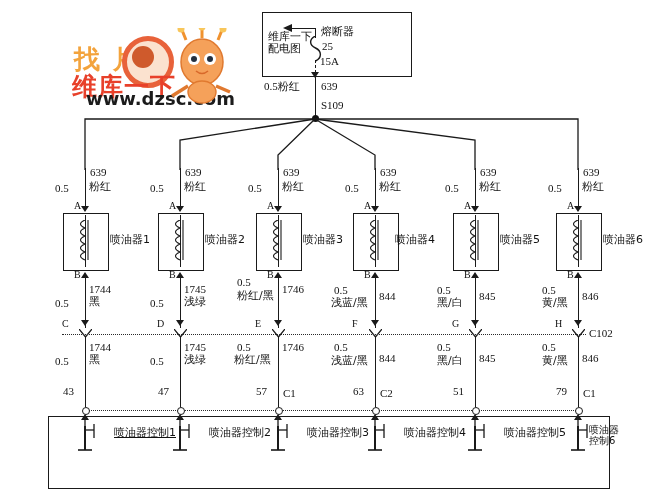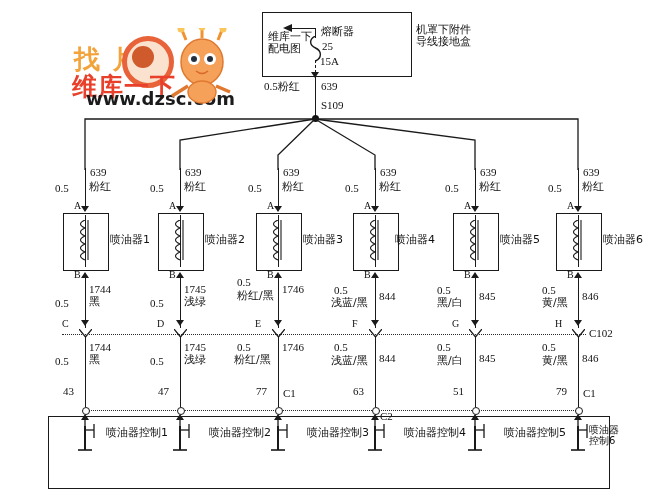--- a/index.html
+++ b/index.html
@@ -58,22 +58,20 @@
   <svg style="position:absolute;left:307px;top:36px;width:18px;height:26px;">
     <path d="M8.5 0 C 2 3, 2 9, 8.5 12 C 15 15, 15 22, 8.5 25" fill="none" stroke="#1a1a1a" stroke-width="1.4"></path>
   </svg>
   <div class="vline" style="left:315px;top:60px;height:28px;border-left-style:dashed;"></div>
 
   <div class="lbl cn s11" style="left:268px;top:31px;">维库一下
 配电图</div>
   <div class="lbl cn s11" style="left:321px;top:26px;">熔断器</div>
   <div class="lbl num s11" style="left:322px;top:40px;">25</div>
   <div class="lbl num s11" style="left:320px;top:55px;">15A</div>
-  <div class="lbl cn s11" style="left:416px;top:24px;">机罩下附件
-导线接地盒</div>
 
   <div class="arrow-d" style="left:311px;top:72px;"></div>
   <div class="vline" style="left:315px;top:78px;height:41px;"></div>
   <div class="lbl num s11" style="left:264px;top:80px;">0.5粉红</div>
   <div class="lbl num s11" style="left:321px;top:80px;">639</div>
   <div class="lbl num s11" style="left:321px;top:99px;">S109</div>
   <div class="dot" style="left:311.5px;top:115px;"></div>
 
   <svg style="position:absolute;left:0;top:0;width:653px;height:180px;">
 
@@ -173,21 +171,21 @@
   <div class="lbl cn s11" style="left:237px;top:290px;">粉红/黑</div>
   <div class="lbl num s10" style="left:255px;top:318px;">E</div>
   <div class="arrow-d" style="left:274px;top:320px;"></div>
   <svg style="position:absolute;left:272px;top:329px;width:13px;height:9px;">
     <path d="M0 0 L6.5 8 L13 0" fill="none" stroke="#1a1a1a" stroke-width="1.3"></path>
   </svg>
   <div class="vline" style="left:278px;top:337px;height:70px;"></div>
   <div class="lbl num s11" style="left:282px;top:341px;">1746</div>
   <div class="lbl num s11" style="left:237px;top:341px;">0.5</div>
   <div class="lbl cn s11" style="left:234px;top:354px;">粉红/黑</div>
-  <div class="lbl num s11" style="left:256px;top:385px;">77</div>
+  <div class="lbl num s11" style="left:256px;top:385px;">57</div>
   <div class="lbl num s11" style="left:283px;top:387px;">C1</div>
 
   <div class="vline" style="left:375px;top:168px;height:40px;"></div>
   <div class="lbl num s11" style="left:380px;top:166px;">639</div>
   <div class="lbl num s11" style="left:345px;top:182px;">0.5</div>
   <div class="lbl cn s11" style="left:379px;top:181px;">粉红</div>
   <div class="lbl num s10" style="left:364px;top:200px;">A</div>
   <div class="arrow-d" style="left:371px;top:206px;"></div>
   <div class="box" style="left:353px;top:213px;width:44px;height:56px;"></div>
   <div class="vline" style="left:375px;top:215px;height:52px;"></div>
@@ -205,21 +203,21 @@
   <div class="lbl num s10" style="left:352px;top:318px;">F</div>
   <div class="arrow-d" style="left:371px;top:320px;"></div>
   <svg style="position:absolute;left:369px;top:329px;width:13px;height:9px;">
     <path d="M0 0 L6.5 8 L13 0" fill="none" stroke="#1a1a1a" stroke-width="1.3"></path>
   </svg>
   <div class="vline" style="left:375px;top:337px;height:70px;"></div>
   <div class="lbl num s11" style="left:379px;top:352px;">844</div>
   <div class="lbl num s11" style="left:334px;top:341px;">0.5</div>
   <div class="lbl cn s11" style="left:331px;top:355px;">浅蓝/黑</div>
   <div class="lbl num s11" style="left:353px;top:385px;">63</div>
-  <div class="lbl num s11" style="left:380px;top:410px;">C2</div>
+  <div class="lbl num s11" style="left:380px;top:387px;">C2</div>
 
   <div class="vline" style="left:475px;top:168px;height:40px;"></div>
   <div class="lbl num s11" style="left:480px;top:166px;">639</div>
   <div class="lbl num s11" style="left:445px;top:182px;">0.5</div>
   <div class="lbl cn s11" style="left:479px;top:181px;">粉红</div>
   <div class="lbl num s10" style="left:464px;top:200px;">A</div>
   <div class="arrow-d" style="left:471px;top:206px;"></div>
   <div class="box" style="left:453px;top:213px;width:44px;height:56px;"></div>
   <div class="vline" style="left:475px;top:215px;height:52px;"></div>
   <svg style="position:absolute;left:464px;top:220px;width:18px;height:42px;">
@@ -284,21 +282,21 @@
 
   <div class="term" style="left:82px;top:407px;"></div>
   <div class="arrow-u" style="left:81px;top:414px;"></div>
   <svg style="position:absolute;left:76px;top:420px;width:36px;height:38px;">
     <line x1="9" y1="0" x2="9" y2="6" stroke="#1a1a1a" stroke-width="1.3"></line>
     <line x1="9" y1="6" x2="9" y2="30" stroke="#1a1a1a" stroke-width="2"></line>
     <line x1="9" y1="10" x2="18" y2="10" stroke="#1a1a1a" stroke-width="1.3"></line>
     <line x1="18" y1="4" x2="18" y2="18" stroke="#1a1a1a" stroke-width="1.3"></line>
     <line x1="2" y1="30" x2="16" y2="30" stroke="#1a1a1a" stroke-width="1.6"></line>
   </svg>
-  <div class="lbl cn s11" style="left:106px;top:427px;">喷油器控制1</div>
+  <div class="lbl cn s11" style="left:114px;top:427px;text-decoration:underline;">喷油器控制1</div>
 
   <div class="term" style="left:177px;top:407px;"></div>
   <div class="arrow-u" style="left:176px;top:414px;"></div>
   <svg style="position:absolute;left:171px;top:420px;width:36px;height:38px;">
     <line x1="9" y1="0" x2="9" y2="6" stroke="#1a1a1a" stroke-width="1.3"></line>
     <line x1="9" y1="6" x2="9" y2="30" stroke="#1a1a1a" stroke-width="2"></line>
     <line x1="9" y1="10" x2="18" y2="10" stroke="#1a1a1a" stroke-width="1.3"></line>
     <line x1="18" y1="4" x2="18" y2="18" stroke="#1a1a1a" stroke-width="1.3"></line>
     <line x1="2" y1="30" x2="16" y2="30" stroke="#1a1a1a" stroke-width="1.6"></line>
   </svg>

